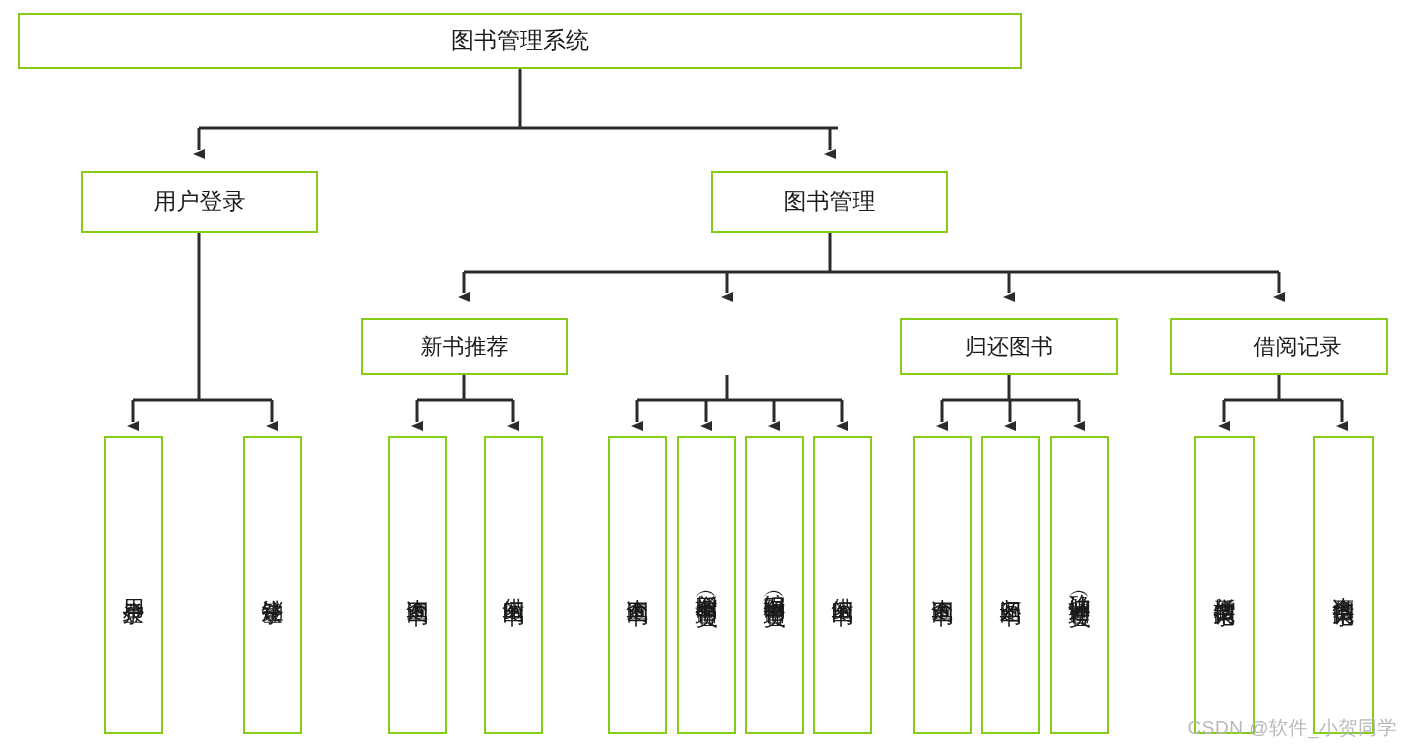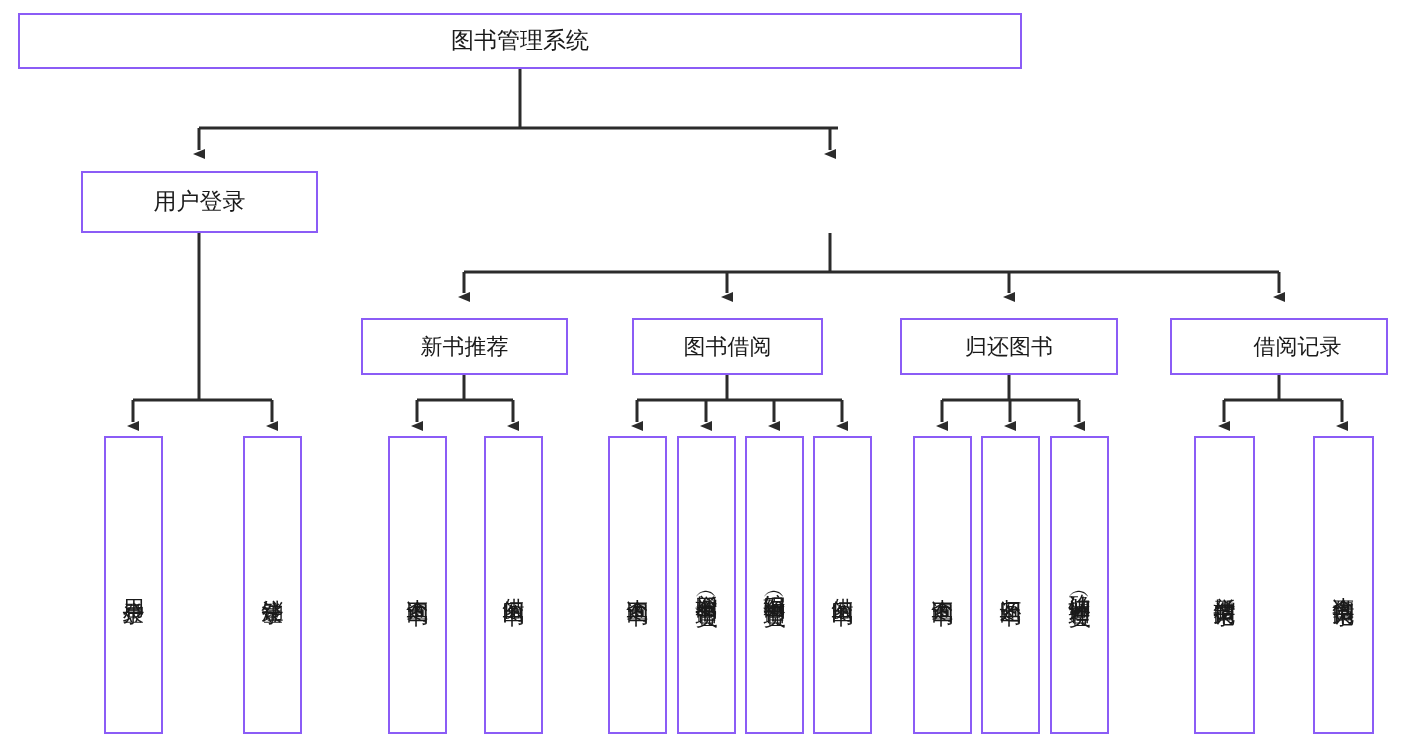--- a/index.html
+++ b/index.html
@@ -22,21 +22,21 @@
     left: 0;
     top: 0;
     width: 1405px;
     height: 747px;
     pointer-events: none;
   }
   .node {
     position: absolute;
     box-sizing: border-box;
     background: #ffffff;
-    border: 2px solid #8b5cf6;
+    border: 2px solid #84cc16;
     display: flex;
     align-items: center;
     justify-content: center;
     color: #1a1a1a;
   }
   .node .label {
     display: block;
     text-align: center;
     line-height: 1.18;
     white-space: nowrap;
@@ -119,26 +119,26 @@
     </g>
   </svg>
 
   <div class="node node-root" style="left:18px; top:13px; width:1004px; height:56px;">
     <span class="label">图书管理系统</span>
   </div>
 
   <div class="node node-tier2" style="left:81px; top:171px; width:237px; height:62px;">
     <span class="label">用户登录</span>
   </div>
+  <div class="node node-tier2" style="left:711px; top:171px; width:237px; height:62px;">
+    <span class="label">图书管理</span>
+  </div>
 
   <div class="node node-tier3" style="left:361px; top:318px; width:207px; height:57px;">
     <span class="label">新书推荐</span>
-  </div>
-  <div class="node node-tier3" style="left:632px; top:318px; width:191px; height:57px;">
-    <span class="label">图书借阅</span>
   </div>
   <div class="node node-tier3" style="left:900px; top:318px; width:218px; height:57px;">
     <span class="label">归还图书</span>
   </div>
   <div class="node node-tier3" style="left:1170px; top:318px; width:218px; height:57px;padding-left:37px;">
     <span class="label">借阅记录</span>
   </div>
 
   <div class="node node-leaf" style="left:104px; top:436px; width:59px; height:298px;">
     <span class="label">用户登录</span>
@@ -177,14 +177,15 @@
     <span class="label">确认归还（管理员）</span>
   </div>
 
   <div class="node node-leaf" style="left:1194px; top:436px; width:61px; height:298px;">
     <span class="label">新增借阅记录</span>
   </div>
   <div class="node node-leaf" style="left:1313px; top:436px; width:61px; height:298px;">
     <span class="label">查询借阅记录</span>
   </div>
 
+  <div id="watermark">CSDN @软件_小贺同学</div>
 
 </div>
 
 </body></html>

